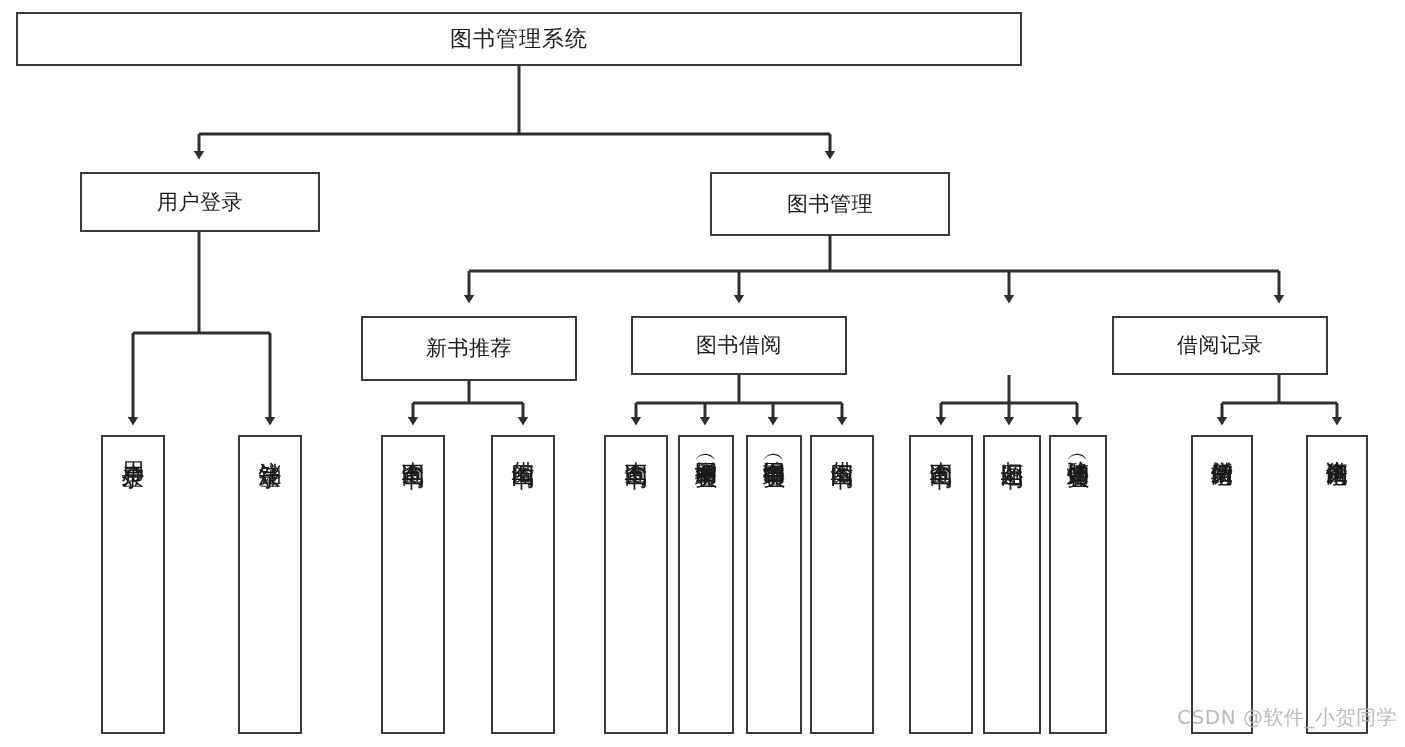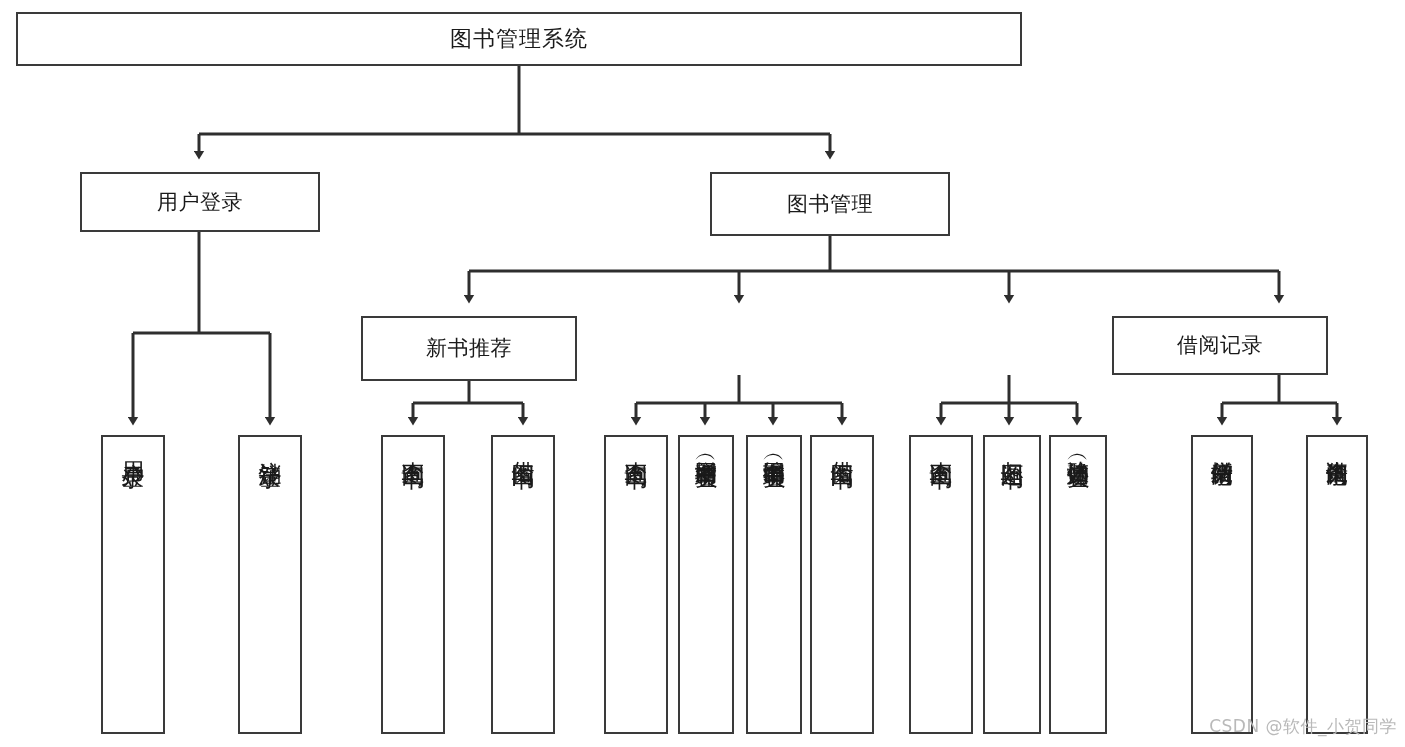--- a/index.html
+++ b/index.html
@@ -66,22 +66,22 @@
     letter-spacing: 2px;
     white-space: pre;
   }
   .node.vert.tall .node-label {
     font-size: 22px;
     letter-spacing: 1px;
   }
   #watermark {
     position: absolute;
     right: 8px;
-    bottom: 9px;
-    font-size: 17px;
+    bottom: 16px;
+    font-size: 20px;
     color: #b9b9b9;
     letter-spacing: 0.5px;
     user-select: none;
   }
 </style>
 </head>
 <body>
 
 <div id="diagram-root">
 
@@ -142,20 +142,23 @@
   <div class="node horiz" style="left:80px; top:172px; width:240px; height:60px;">
     <span class="node-label">用户登录</span>
   </div>
   <div class="node horiz" style="left:710px; top:172px; width:240px; height:64px;">
     <span class="node-label">图书管理</span>
   </div>
 
   <div class="node horiz" style="left:361px; top:316px; width:216px; height:65px;">
     <span class="node-label">新书推荐</span>
   </div>
+  <div class="node horiz" style="left:631px; top:316px; width:216px; height:59px;">
+    <span class="node-label">图书借阅</span>
+  </div>
   <div class="node horiz" style="left:1112px; top:316px; width:216px; height:59px;">
     <span class="node-label">借阅记录</span>
   </div>
 
   <div class="node vert" style="left:101px; top:435px; width:64px; height:299px;">
     <span class="node-label">用户登录</span>
   </div>
   <div class="node vert" style="left:238px; top:435px; width:64px; height:299px;">
     <span class="node-label">注销登录</span>
   </div>

